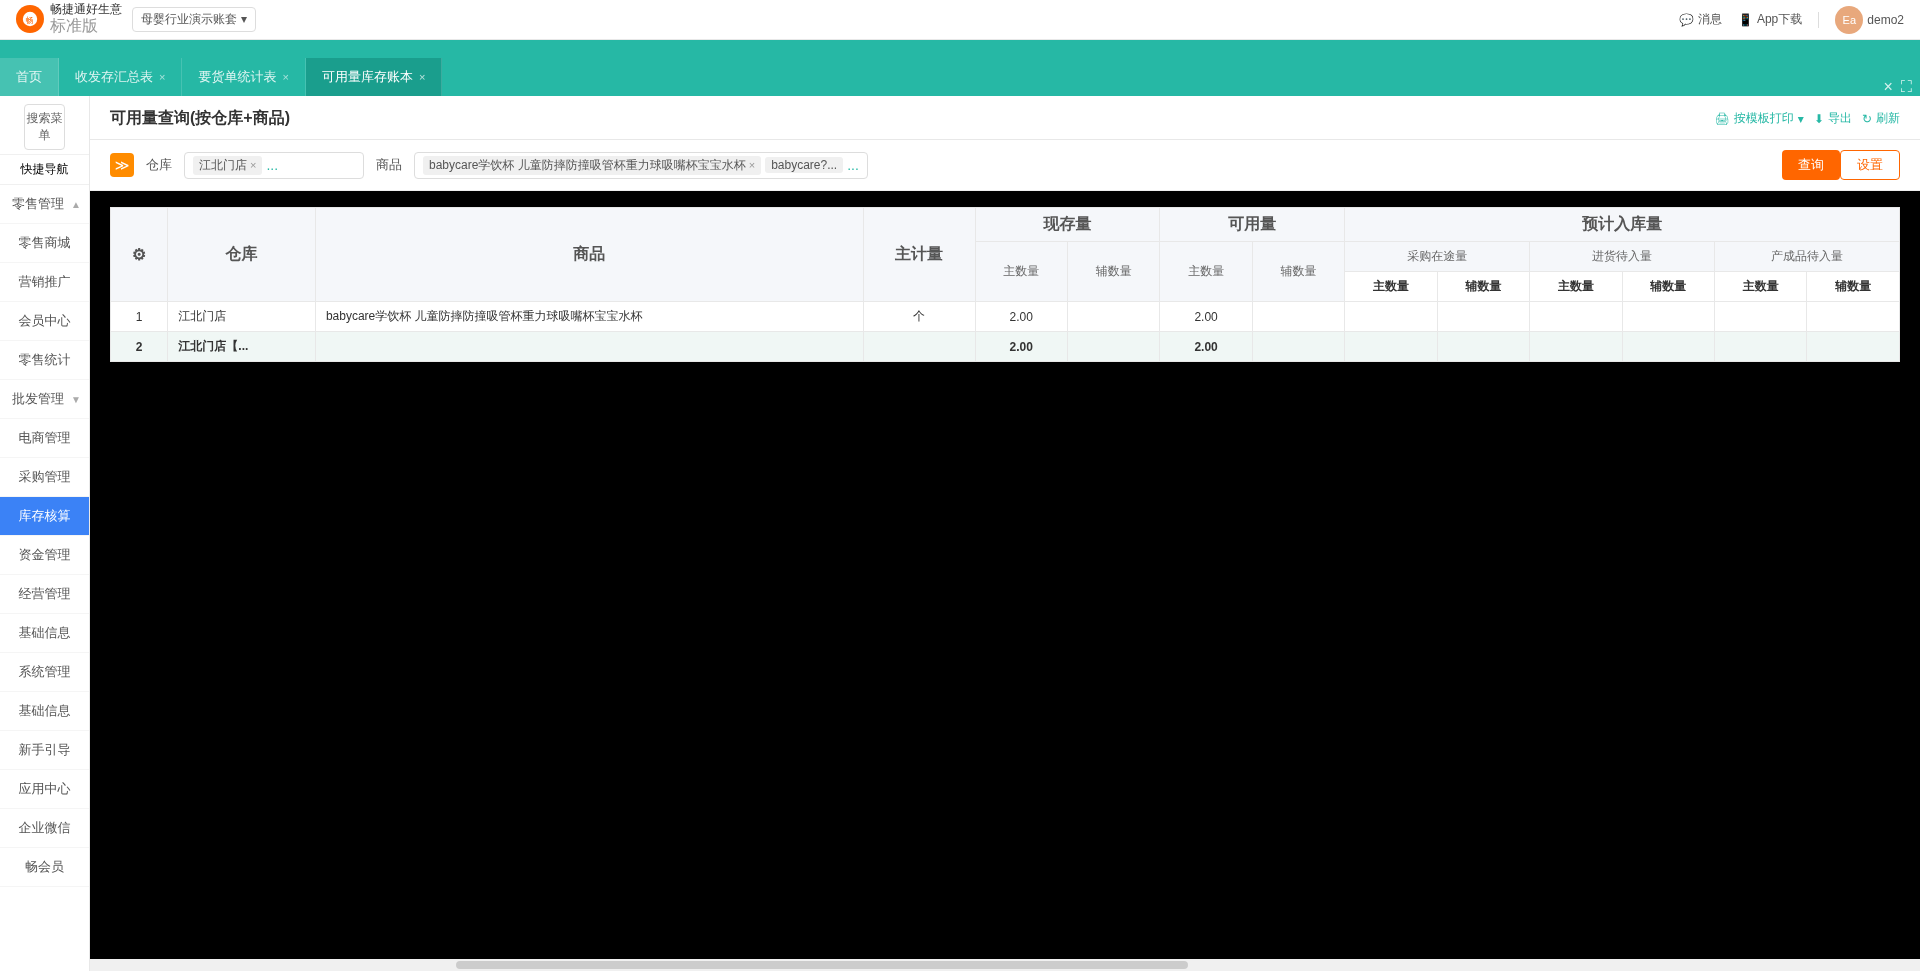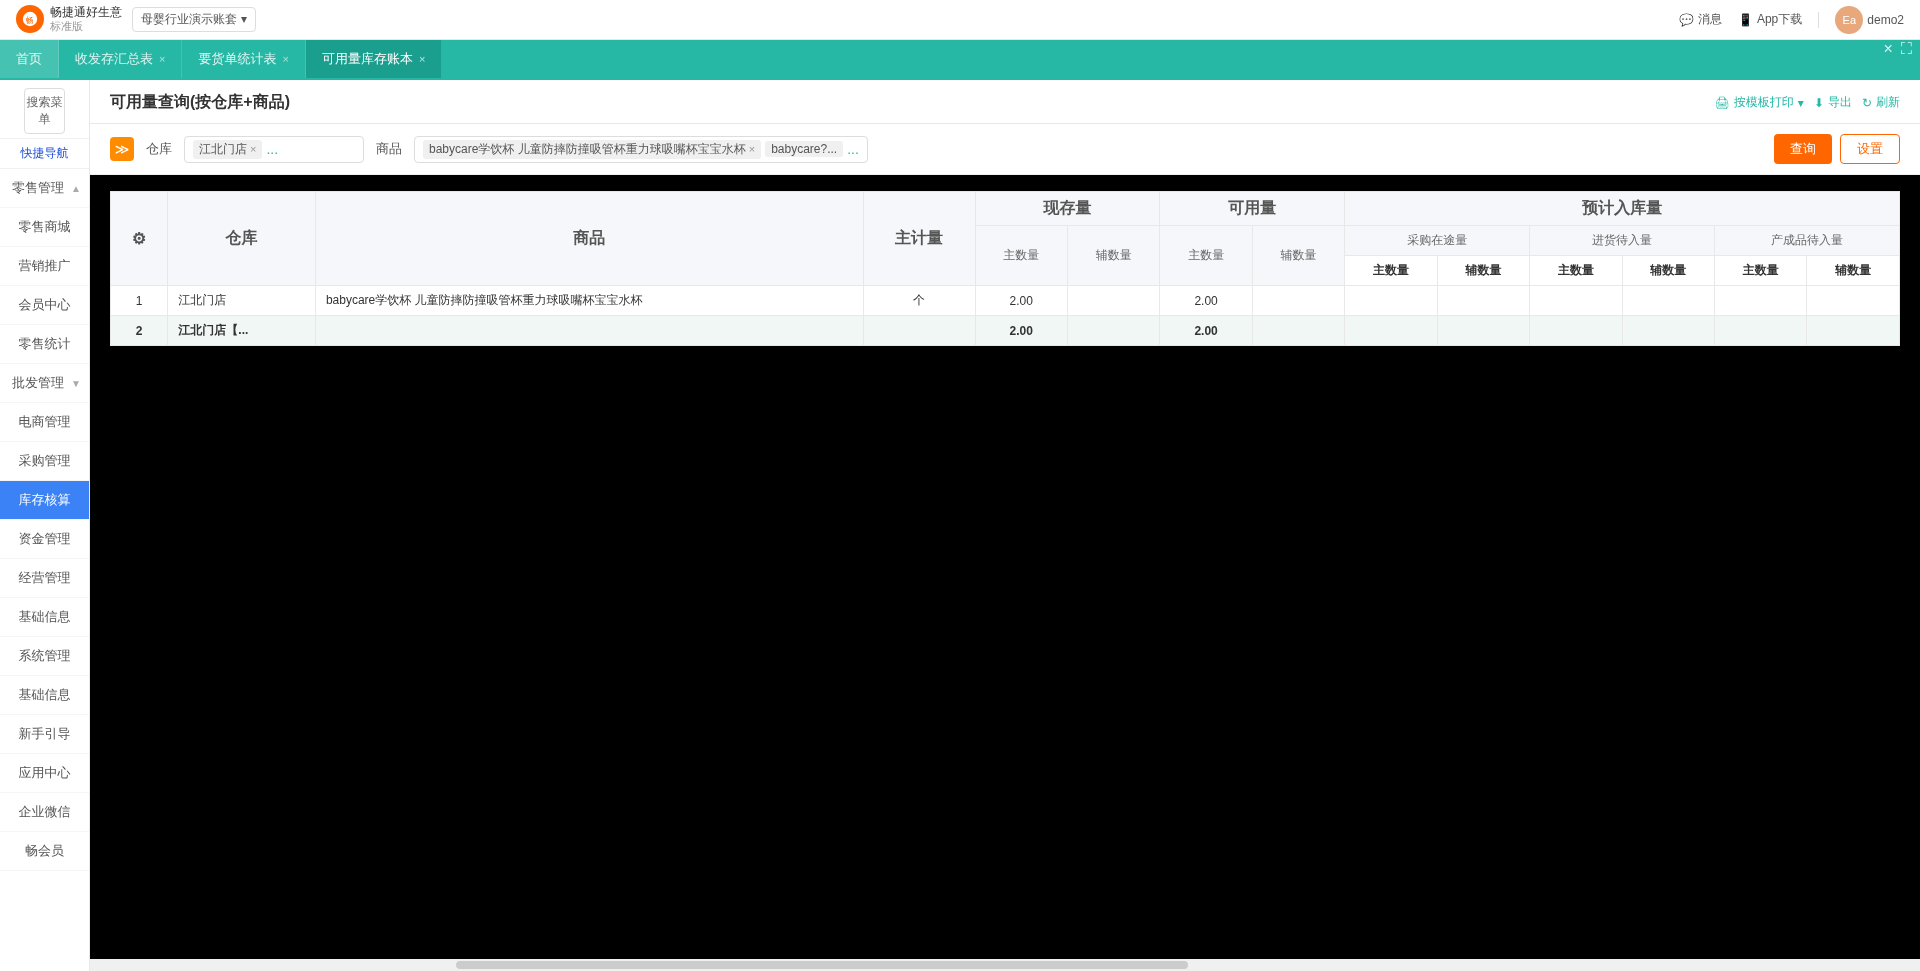--- a/index.html
+++ b/index.html
@@ -14,35 +14,35 @@
       justify-content: space-between;
       padding: 0 16px;
       border-bottom: 1px solid #e8e8e8;
       flex-shrink: 0;
     }
     .top-bar-left { display: flex; align-items: center; gap: 10px; }
     .logo { display: flex; align-items: center; gap: 6px; }
     .logo-icon { width: 28px; height: 28px; background: #ff6600; border-radius: 50%; display: flex; align-items: center; justify-content: center; }
     .logo-icon svg { width: 18px; height: 18px; }
     .logo-text { font-size: 12px; color: #333; line-height: 1.2; }
-    .logo-sub { color: #999; font-size: 11px; }
+    .logo-sub { color: #999; font-size: 16px; }
     .industry-selector {
       display: flex; align-items: center; gap: 4px; border: 1px solid #ddd;
       border-radius: 4px; padding: 3px 8px; cursor: pointer; color: #555; font-size: 12px;
     }
     .top-bar-right { display: flex; align-items: center; gap: 16px; }
     .top-bar-btn { display: flex; align-items: center; gap: 4px; cursor: pointer; color: #555; font-size: 12px; }
     .avatar { width: 28px; height: 28px; border-radius: 50%; background: #e8a87c; display: flex; align-items: center; justify-content: center; color: #fff; font-size: 11px; overflow: hidden; }
 
     
     .nav-tabs {
-      height: 40px;
+      height: 56px;
       background: #26b8a5;
       display: flex;
-      align-items: flex-start;
+      align-items: flex-end;
       padding: 0 0 0 0;
       flex-shrink: 0;
       gap: 0;
     }
     .nav-tab {
       height: 38px;
       display: flex; align-items: center; gap: 6px;
       padding: 0 16px;
       font-size: 13px;
       cursor: pointer;
@@ -75,21 +75,21 @@
     }
     .sidebar-search {
       padding: 8px 24px 4px;
       border-bottom: 1px solid #f0f0f0;
     }
     .sidebar-search-btn {
       width: 100%; padding: 5px 0; background: #fff; border: 1px solid #ddd;
       border-radius: 4px; color: #666; font-size: 12px; cursor: pointer; text-align: center;
     }
     .sidebar-nav-btn {
-      padding: 6px 8px; text-align: center; font-size: 12px; color: #1d4ed8; cursor: pointer;
+      padding: 6px 8px; text-align: center; font-size: 12px; color: #000000; cursor: pointer;
       border-bottom: 1px solid #f0f0f0;
     }
     .sidebar-item {
       padding: 10px 8px;
       text-align: center;
       font-size: 13px;
       color: #555;
       cursor: pointer;
       border-bottom: 1px solid #f5f5f5;
       position: relative;
@@ -134,21 +134,21 @@
     .filter-input-wrap {
       display: flex; align-items: center; border: 1px solid #ddd; border-radius: 4px;
       padding: 3px 8px; background: #fff; min-width: 180px; gap: 4px; flex-wrap: wrap;
     }
     .filter-tag {
       display: flex; align-items: center; gap: 3px; background: #f0f0f0;
       border-radius: 3px; padding: 1px 6px; font-size: 12px; color: #555;
     }
     .filter-tag .remove { cursor: pointer; color: #999; font-size: 11px; }
     .filter-dots { color: #26b8a5; cursor: pointer; font-size: 14px; }
-    .filter-actions { margin-left: auto; display: flex; gap: 8px; }
+    .filter-actions { margin-left: auto; display: flex; }
     .btn-query {
       background: #ff6600; color: #fff; border: none; border-radius: 4px;
       padding: 5px 16px; cursor: pointer; font-size: 13px;
     }
     .btn-setting {
       background: #fff; color: #ff6600; border: 1px solid #ff6600; border-radius: 4px;
       padding: 5px 16px; cursor: pointer; font-size: 13px;
     }
 
     

